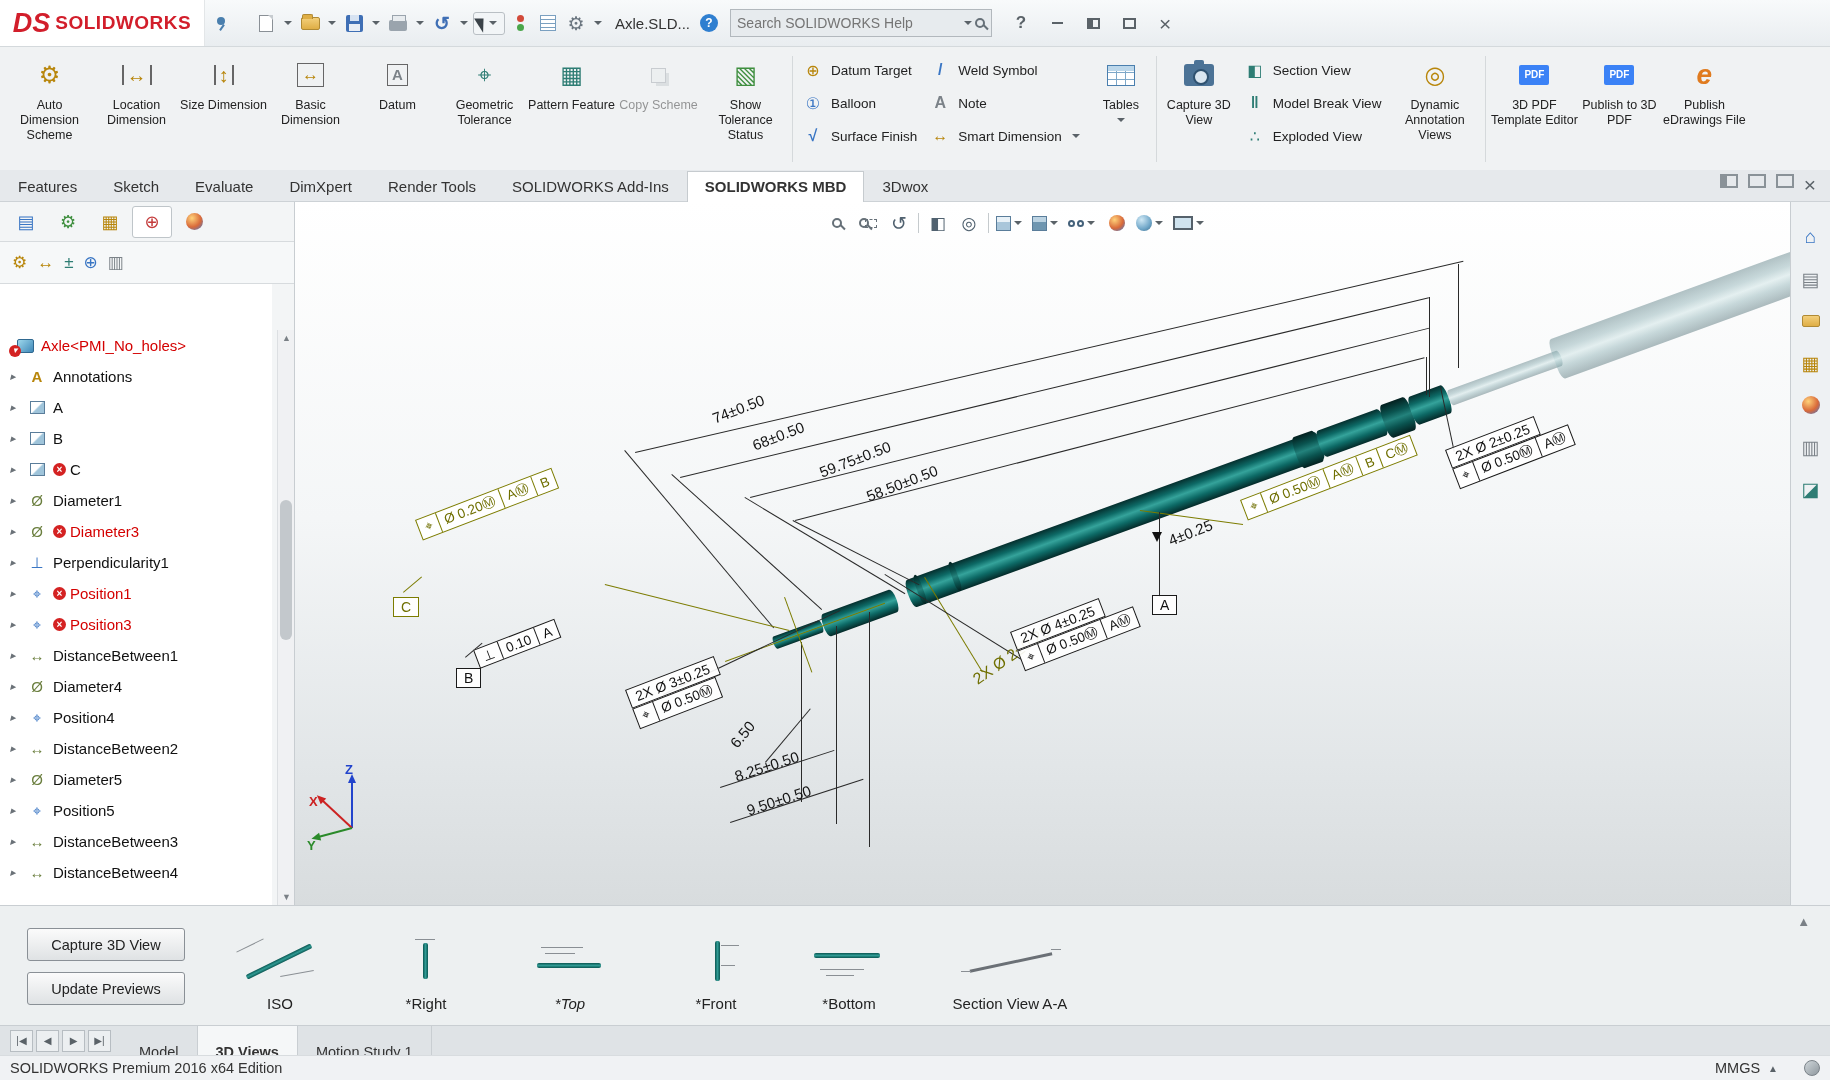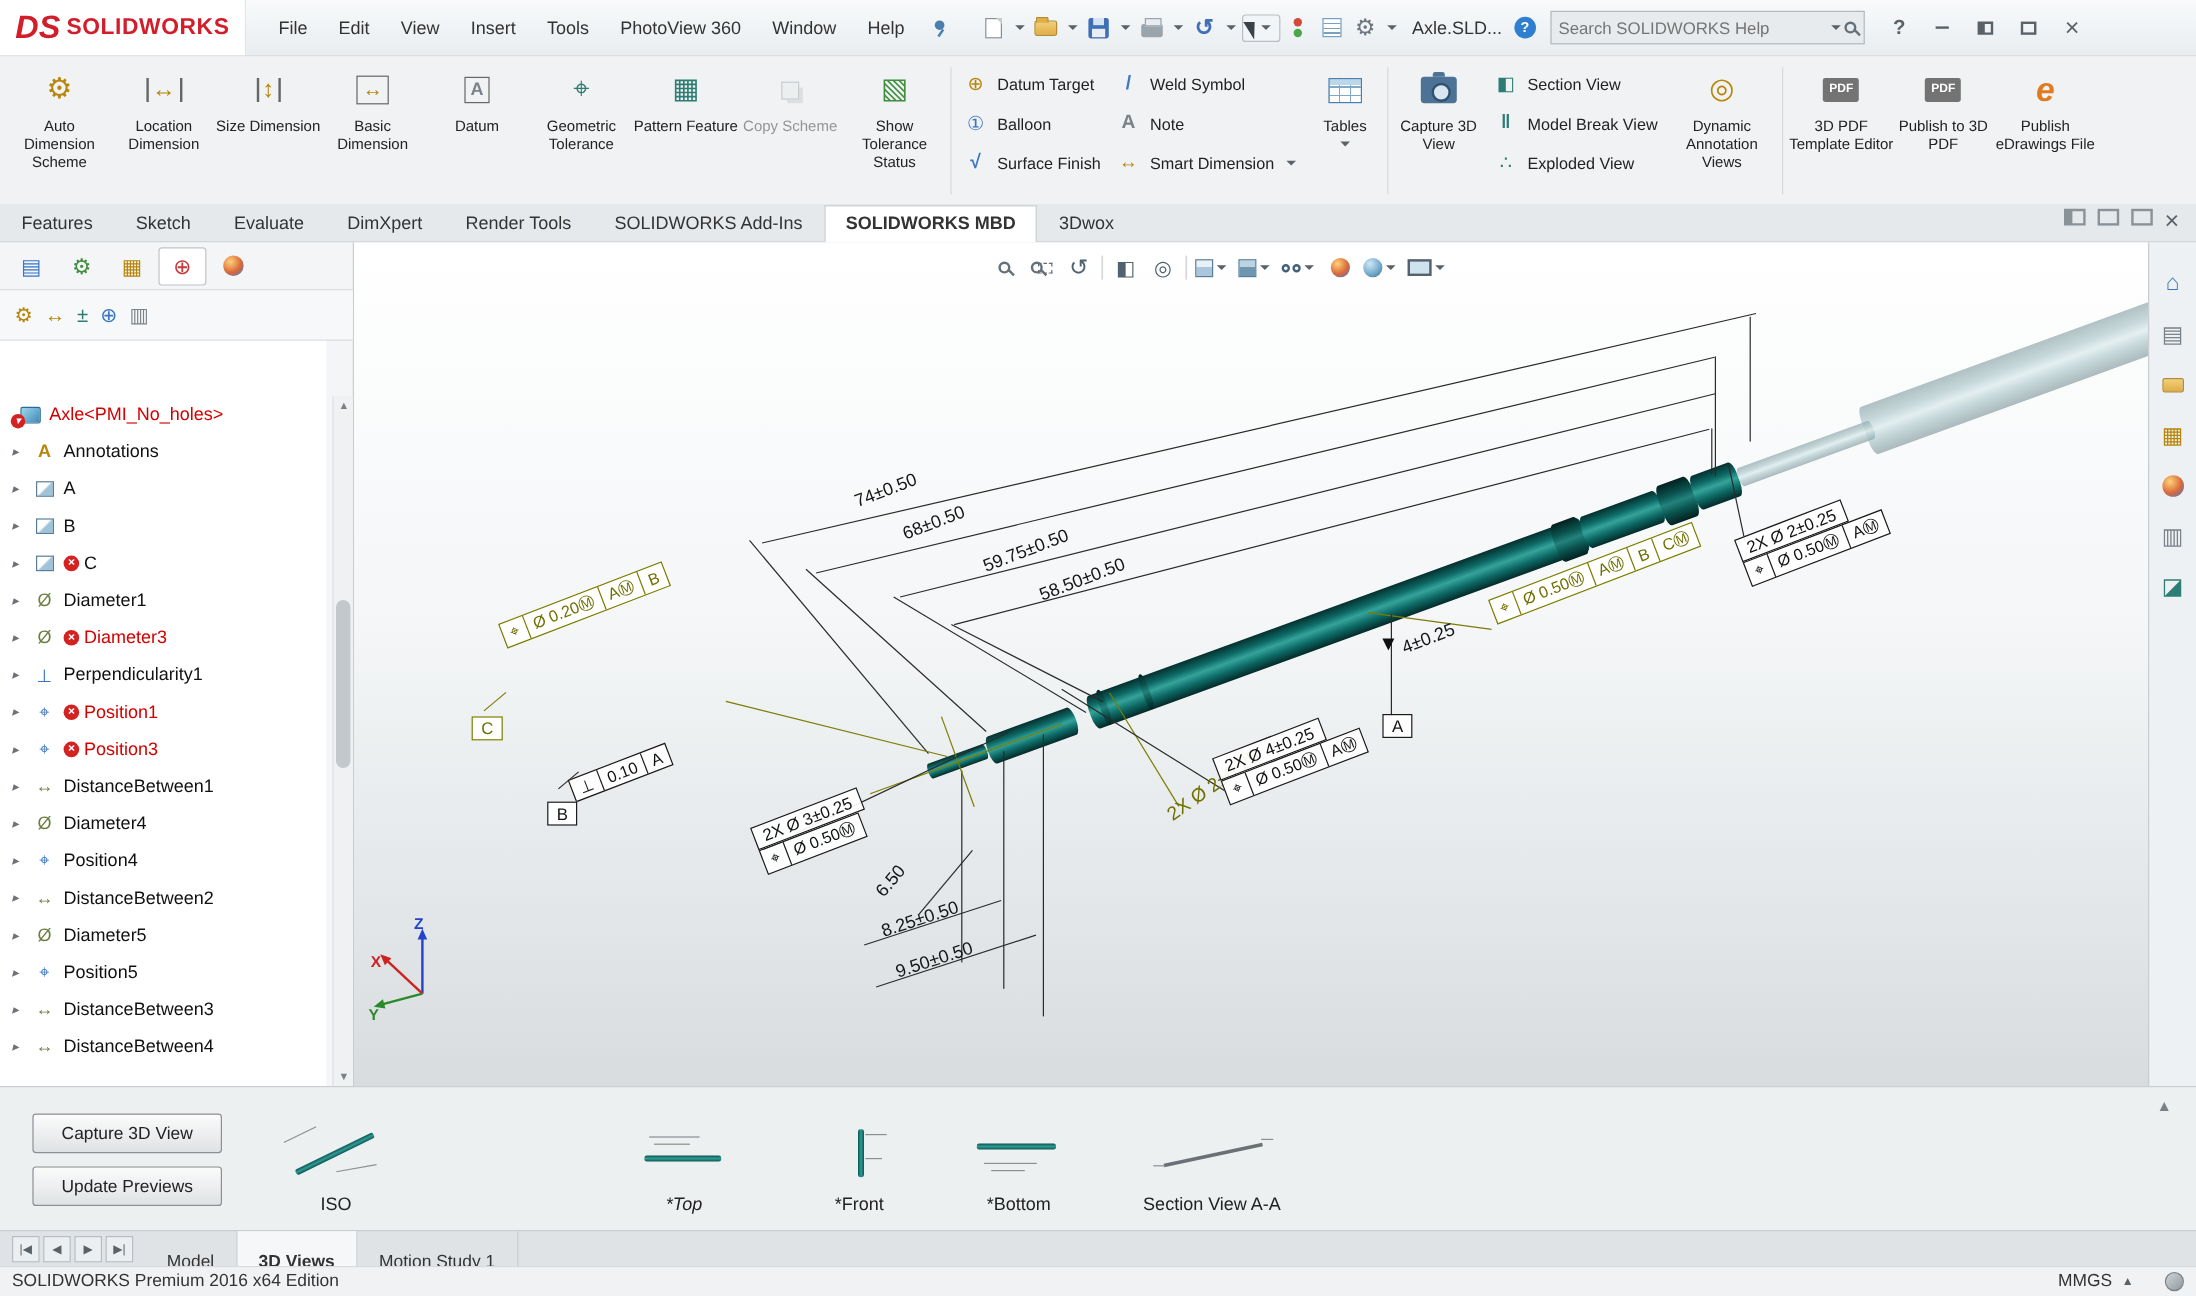--- a/index.html
+++ b/index.html
@@ -74,21 +74,21 @@
   .brk { border-left:2px solid #666; border-right:2px solid #666; padding:0 3px; font-size:20px; line-height:1; }
   .boxg { border:1.5px solid #666; padding:0 4px; font-size:17px; line-height:1.3; }
   .copy-g { width:15px; height:15px; border:1.5px solid #98a0a6; background:#e8ecee; box-shadow:4px 4px 0 -1px #c3c9cd; }
   .tbl-g { width:28px; height:21px; border:1px solid #4a7fae; background-color:#fff; background-image:
     linear-gradient(to bottom,#bcd7ea 0 5px,rgba(0,0,0,0) 5px),
     repeating-linear-gradient(to right,rgba(0,0,0,0) 0 8px,#7fa8c8 8px 9px),
     repeating-linear-gradient(to bottom,rgba(0,0,0,0) 0 6px,#7fa8c8 6px 7px); }
   .cam-g { width:30px; height:22px; background:#4c7396; border-radius:3px; position:relative; }
   .cam-g::before { content:""; position:absolute; left:10px; top:-4px; width:10px; height:4px; background:#4c7396; border-radius:2px 2px 0 0; }
   .cam-g::after { content:""; position:absolute; left:9px; top:5px; width:12px; height:12px; border-radius:50%; background:#d9e6f0; border:2px solid #2f5270; }
-  .pdf-g { background:#737373; color:#fff; font-size:10px; font-weight:bold; padding:4px 5px; border-radius:2px; }
+  .pdf-g { background:#3b82f6; color:#fff; font-size:10px; font-weight:bold; padding:4px 5px; border-radius:2px; }
   .edraw-g { color:#e07b1f; font-size:28px; font-weight:bold; font-style:italic; }
 
   
   .tabrow { position:absolute; left:0; top:170px; width:1830px; height:32px; background:#e6e9ec;
     border-bottom:1px solid #cdd2d6; display:flex; align-items:flex-end; }
   .ctab { padding:6px 17px; font-size:15px; color:#333; border:1px solid transparent; border-bottom:none; }
   .ctab.active { background:#fff; border-color:#c6cbcf; font-weight:bold; margin-bottom:-1px; padding-bottom:7px; }
   .tabrow-icons { margin-left:auto; display:flex; gap:10px; padding:0 14px 6px 0; }
   .dwbtn { width:18px; height:14px; border:2px solid #8a9298; }
   .dwbtn.half { border-left-width:7px; }
@@ -197,30 +197,20 @@
   .tagico { width:16px; height:16px; border-radius:50%; background:linear-gradient(135deg,#cfd6da,#8f989e); border:1px solid #7a8288; }
 </style>
 </head>
 <body>
 
 <div class="titlebar">
   <div class="logo">
     <span class="logo-ds">DS</span>
     <span class="logo-sw">SOLIDWORKS</span>
   </div>
-  <nav class="menus">
-    <span class="menu-item">File</span>
-    <span class="menu-item">Edit</span>
-    <span class="menu-item">View</span>
-    <span class="menu-item">Insert</span>
-    <span class="menu-item">Tools</span>
-    <span class="menu-item">PhotoView 360</span>
-    <span class="menu-item">Window</span>
-    <span class="menu-item">Help</span>
-  </nav>
   <span class="pinico"></span>
   <div class="qat">
     <span class="qbtn">
         <i class="page-ico"></i>
       </span>
       <i class="caret"></i>
     <span class="qbtn">
         <i class="folder-ico"></i>
       </span>
       <i class="caret"></i>
@@ -733,20 +723,27 @@
   <button class="btn3d" style="top:66px;">Update Previews</button>
 
   <div class="thumb" style="left:215px;">
     <div class="tart">
       <i class="rodH" style="left:18px;top:24px;width:72px;transform:rotate(-26deg);"></i>
       <i class="mk" style="left:10px;top:10px;width:30px;transform:rotate(-26deg);"></i>
       <i class="mk" style="left:55px;top:38px;width:34px;transform:rotate(-10deg);"></i>
     </div>
     <span class="tlab">ISO</span>
   </div>
+  <div class="thumb" style="left:361px;">
+    <div class="tart">
+      <i class="rodV" style="left:52px;top:8px;height:36px;"></i>
+      <i class="mk" style="left:44px;top:4px;width:20px;"></i>
+    </div>
+    <span class="tlab">*Right</span>
+  </div>
   <div class="thumb" style="left:505px;font-style:italic;">
     <div class="tart">
       <i class="rodH" style="left:22px;top:28px;width:64px;"></i>
       <i class="mk" style="left:26px;top:12px;width:42px;"></i>
       <i class="mk" style="left:30px;top:18px;width:30px;"></i>
     </div>
     <span class="tlab">*Top</span>
   </div>
   <div class="thumb" style="left:651px;">
     <div class="tart">

